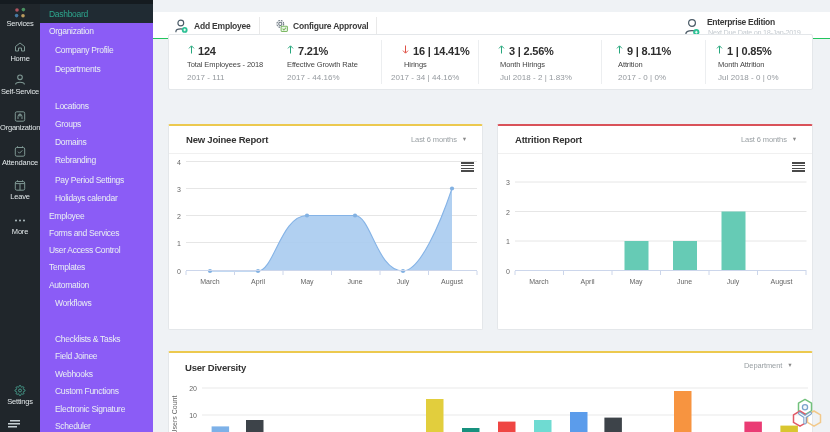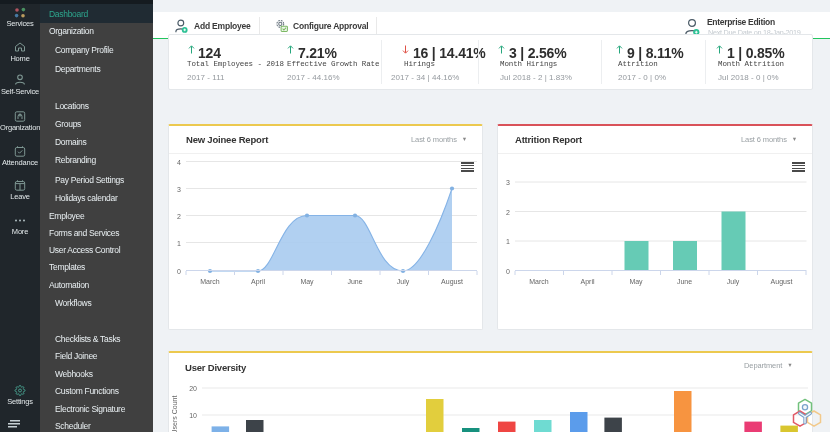--- a/index.html
+++ b/index.html
@@ -1,38 +1,38 @@
 <!DOCTYPE html>
 <html><head>
 <meta charset="utf-8">
 <style>
 * { margin:0; padding:0; box-sizing:border-box; }
 html,body { width:830px; height:432px; overflow:hidden; font-family:"Liberation Sans", sans-serif; background:#eff2f5; }
 #iconbar { position:absolute; left:0; top:0; width:40px; height:432px; background:#20262b; z-index:5; }
-#menubar { position:absolute; left:40px; top:0; width:113px; height:432px; background:#404040; z-index:5; }
+#menubar { position:absolute; left:40px; top:0; width:113px; height:432px; background:#8b5cf6; z-index:5; }
 #topstrip { position:absolute; left:0; top:0; width:153px; height:4px; background:#151b20; z-index:6; }
 .ic { position:absolute; left:0; width:40px; text-align:center; }
 .iclbl { position:absolute; left:0; width:40px; text-align:center; color:#e2e8ea; font-size:7.5px; letter-spacing:-0.2px; }
 .mrow { position:absolute; left:0; width:113px; height:18px; line-height:18px; color:#eaf0f3; font-size:8.5px; letter-spacing:-0.3px; white-space:nowrap; }
 .mrow.l1 { padding-left:9px; }
 .mrow.l2 { padding-left:15px; }
 #dashrow { position:absolute; left:0; top:4px; width:113px; height:19px; background:#202b33; }
 #dashrow span { position:absolute; left:9px; top:5px; color:#2da68d; font-size:8.5px; letter-spacing:-0.3px; }
 #main { position:absolute; left:153px; top:0; width:677px; height:432px; background:#eff2f5; }
 #topbar { position:absolute; left:0; top:12px; width:728px; height:27px; background:#fff; border-bottom:1px solid #22c55e; }
 .tbtxt { position:absolute; top:9px; font-size:8.5px; font-weight:bold; color:#3a3a3a; letter-spacing:-0.2px; }
 .tbdiv { position:absolute; top:5px; height:17px; width:1px; background:#e9e9e9; }
 .card { position:absolute; background:#fff; border:1px solid #e4e7ea; border-radius:2px; }
 .ctitle { position:absolute; font-size:9.5px; font-weight:bold; color:#333; letter-spacing:-0.2px; }
 .csel { position:absolute; font-size:7.5px; color:#9aa0a4; letter-spacing:-0.1px; }
 .caret { display:inline-block; margin-left:5px; font-size:5.5px; color:#888; vertical-align:1px; }
 .hamb { position:absolute; width:13px; height:10px; z-index:3; }
 .hamb div { height:1.5px; background:#4a4a4a; margin-bottom:1.3px; }
-.statv { position:absolute; top:45px; font-size:14px; font-weight:bold; color:#2e2e2e; letter-spacing:-0.2px; white-space:nowrap; }
-.statl { position:absolute; top:60px; font-size:7.5px; color:#454545; letter-spacing:-0.1px; white-space:nowrap;font-family:Liberation Mono, monospace; }
+.statv { position:absolute; top:45px; font-size:11px; font-weight:bold; color:#2e2e2e; letter-spacing:-0.2px; white-space:nowrap; }
+.statl { position:absolute; top:60px; font-size:7.5px; color:#454545; letter-spacing:-0.1px; white-space:nowrap; }
 .stats { position:absolute; top:73px; font-size:8px; color:#94999e; letter-spacing:0.05px; white-space:nowrap; }
 .statarrow { position:absolute; top:45px; width:7px; height:9px; }
 .statdiv { position:absolute; top:40px; height:44px; width:1px; background:#eceef0; }
 </style>
 </head>
 <body>
 <div id="topstrip"></div>
 <div id="iconbar">
 
   <svg class="ic" style="top:7px" width="12" height="11" viewBox="0 0 12 11">

